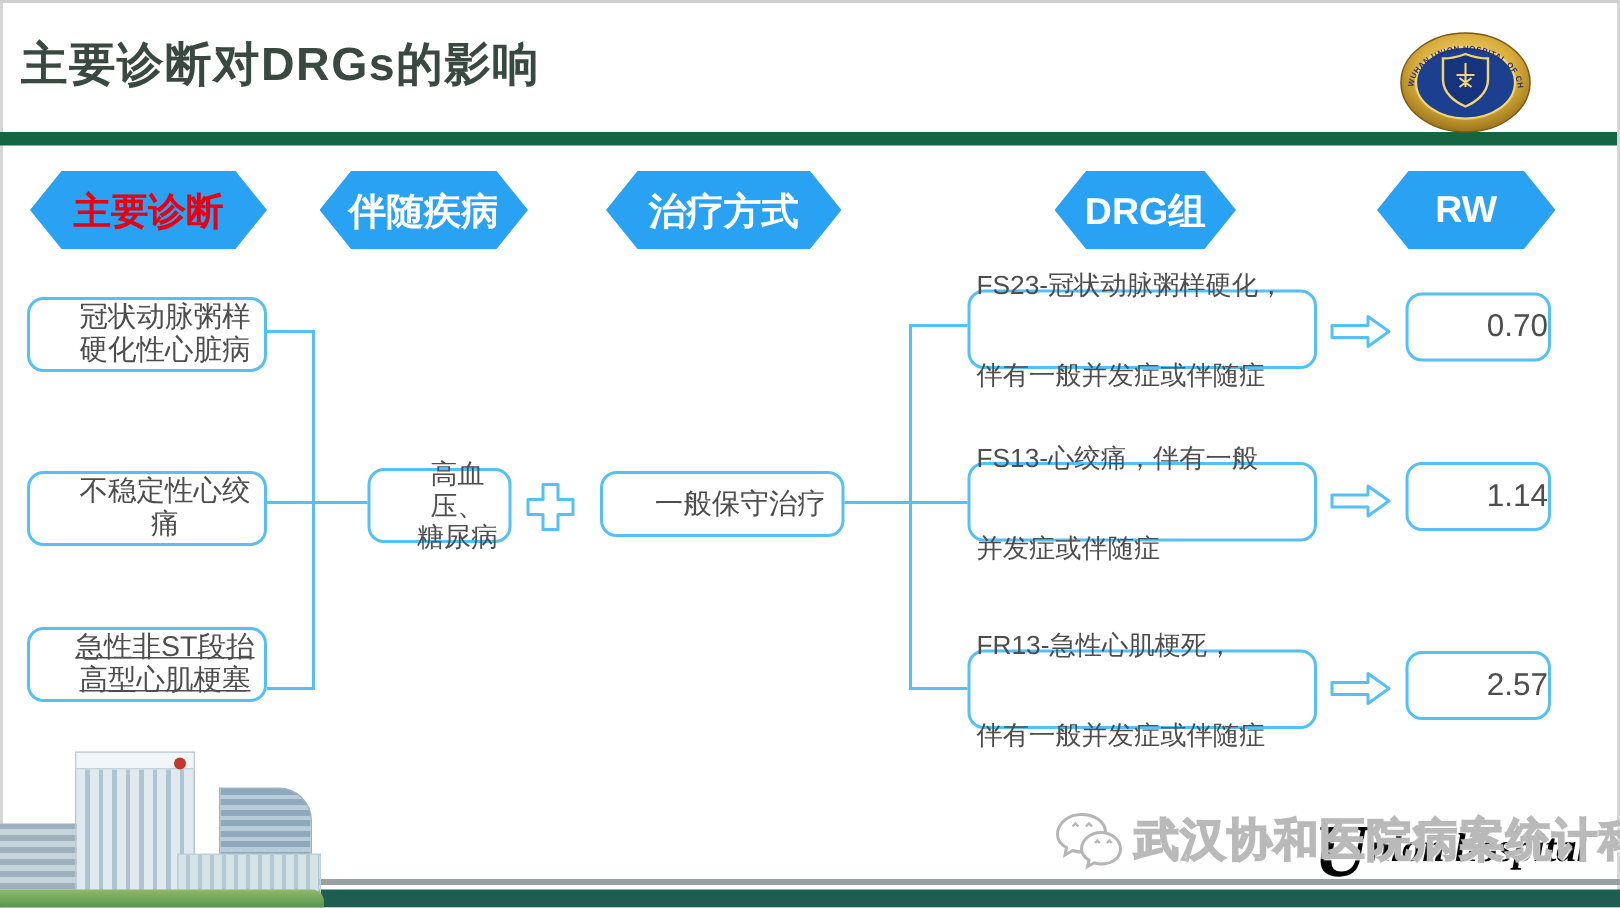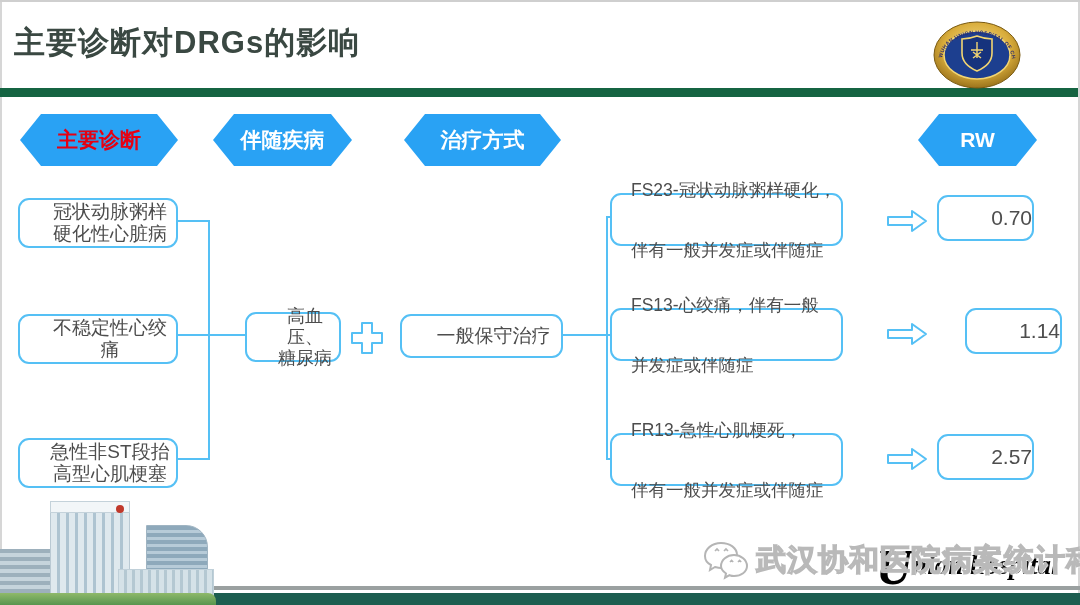--- a/index.html
+++ b/index.html
@@ -9,30 +9,30 @@
   .slide::after{content:"";position:absolute;right:0;top:0;bottom:0;width:2px;background:#d6d6d6;}
 
   .title{position:absolute;left:14px;top:20px;font-size:31px;font-weight:700;color:#3a4842;letter-spacing:1px;text-align:right;}
   .divider{position:absolute;left:0;top:86px;width:1080px;height:9px;background:#156442;}
 
   
   .seal{position:absolute;left:932px;top:18px;width:90px;height:70px;}
 
   
   .hex{position:absolute;top:112px;height:52px;background:#29a2f4;display:flex;align-items:center;justify-content:center;
-       font-size:21px;font-weight:700;color:#ffffff;
+       font-size:25px;font-weight:700;color:#ffffff;
        clip-path:polygon(21px 0%, calc(100% - 21px) 0%, 100% 50%, calc(100% - 21px) 100%, 21px 100%, 0% 50%);}
   .hex--red{color:#e60012;}
 
   
   .box{position:absolute;background:#fff;border:2px solid #55c0f5;border-radius:11px;color:#4d4d4d;
        display:flex;flex-direction:column;justify-content:center;text-align:center;box-sizing:border-box;padding-left:24px;}
   .box span{display:block;}
   .dbox{left:18px;width:160px;height:50px;font-size:19px;line-height:22px;}
-  .gbox{left:610px;width:233px;height:53px;font-size:17.5px;line-height:24px;text-align:left;padding-left:19px;gap:36px;}
+  .gbox{left:645px;width:233px;height:53px;font-size:17.5px;line-height:24px;text-align:left;padding-left:4px;gap:36px;}
   .rwbox{left:937px;width:97px;height:46px;font-size:21px;justify-content:flex-end;align-items:center;flex-direction:row;}
 
   
   .ln{position:absolute;background:#55c0f5;}
 
   .icon-abs{position:absolute;}
 
   
   .grayline{position:absolute;left:0;top:584px;width:1080px;height:4px;background:#9aa0a0;z-index:1;}
   .greenbar{position:absolute;left:0;top:591px;width:1080px;height:14px;background:#1d5e50;z-index:1;}
@@ -79,31 +79,32 @@
       </text>
       <path d="M45 16 c8 3 12 3 15 3 v14 c0 9 -8 15 -15 18 c-7 -3 -15 -9 -15 -18 v-14 c3 0 7 0 15 -3 z" fill="#16337d" stroke="#f2d572" stroke-width="1.6"></path>
       <path d="M45 22 v16 M39 30 h12 M41 38 l8 -6 M41 32 l8 6" stroke="#f2d572" stroke-width="1.4" fill="none"></path>
       <ellipse cx="45" cy="57" rx="22" ry="5" fill="none"></ellipse>
     </svg>
   </div>
 
   <div class="hex hex--red" style="left:20px;width:158px;">主要诊断</div>
   <div class="hex" style="left:213px;width:139px;">伴随疾病</div>
   <div class="hex" style="left:404px;width:157px;">治疗方式</div>
+  <div class="hex" style="left:703px;width:121px;">DRG组</div>
   <div class="hex" style="left:918px;width:119px;">RW</div>
 
   <div class="box dbox" style="top:196px;">
     <span>冠状动脉粥样</span>
     <span>硬化性心脏病</span>
   </div>
   <div class="box dbox" style="top:312px;">
     <span>不稳定性心绞</span>
     <span>痛</span>
   </div>
-  <div class="box dbox" style="top:436px;">
+  <div class="box dbox" style="top:416px;text-decoration:underline;">
     <span>急性非ST段抬</span>
     <span>高型心肌梗塞</span>
   </div>
 
   <div class="ln" style="left:178px;top:218px;width:32px;height:2px;"></div>
   <div class="ln" style="left:208px;top:218px;width:2px;height:240px;"></div>
   <div class="ln" style="left:178px;top:456px;width:32px;height:2px;"></div>
   <div class="ln" style="left:178px;top:332px;width:67px;height:2px;"></div>
 
   <div class="box" style="left:245px;top:310px;width:96px;height:50px;font-size:18px;line-height:21px;">
@@ -151,21 +152,21 @@
   </div>
   <div class="icon-abs" style="left:886px;top:443px;">
     <svg width="42" height="28" viewBox="0 0 42 28">
         <path d="M2 10 h24 v-6 l14 10 -14 10 v-6 h-24 z" fill="#ffffff" stroke="#55c0f5" stroke-width="2" stroke-linejoin="round"></path>
       </svg>
   </div>
 
   <div class="box rwbox" style="top:193px;">
     <span>0.70</span>
   </div>
-  <div class="box rwbox" style="top:306px;margin-left:28px;">
+  <div class="box rwbox" style="top:306px;">
     <span>1.14</span>
   </div>
   <div class="box rwbox" style="top:432px;">
     <span>2.57</span>
   </div>
 
   <div class="grayline"></div>
   <div class="greenbar"></div>
 
   <div class="city">

